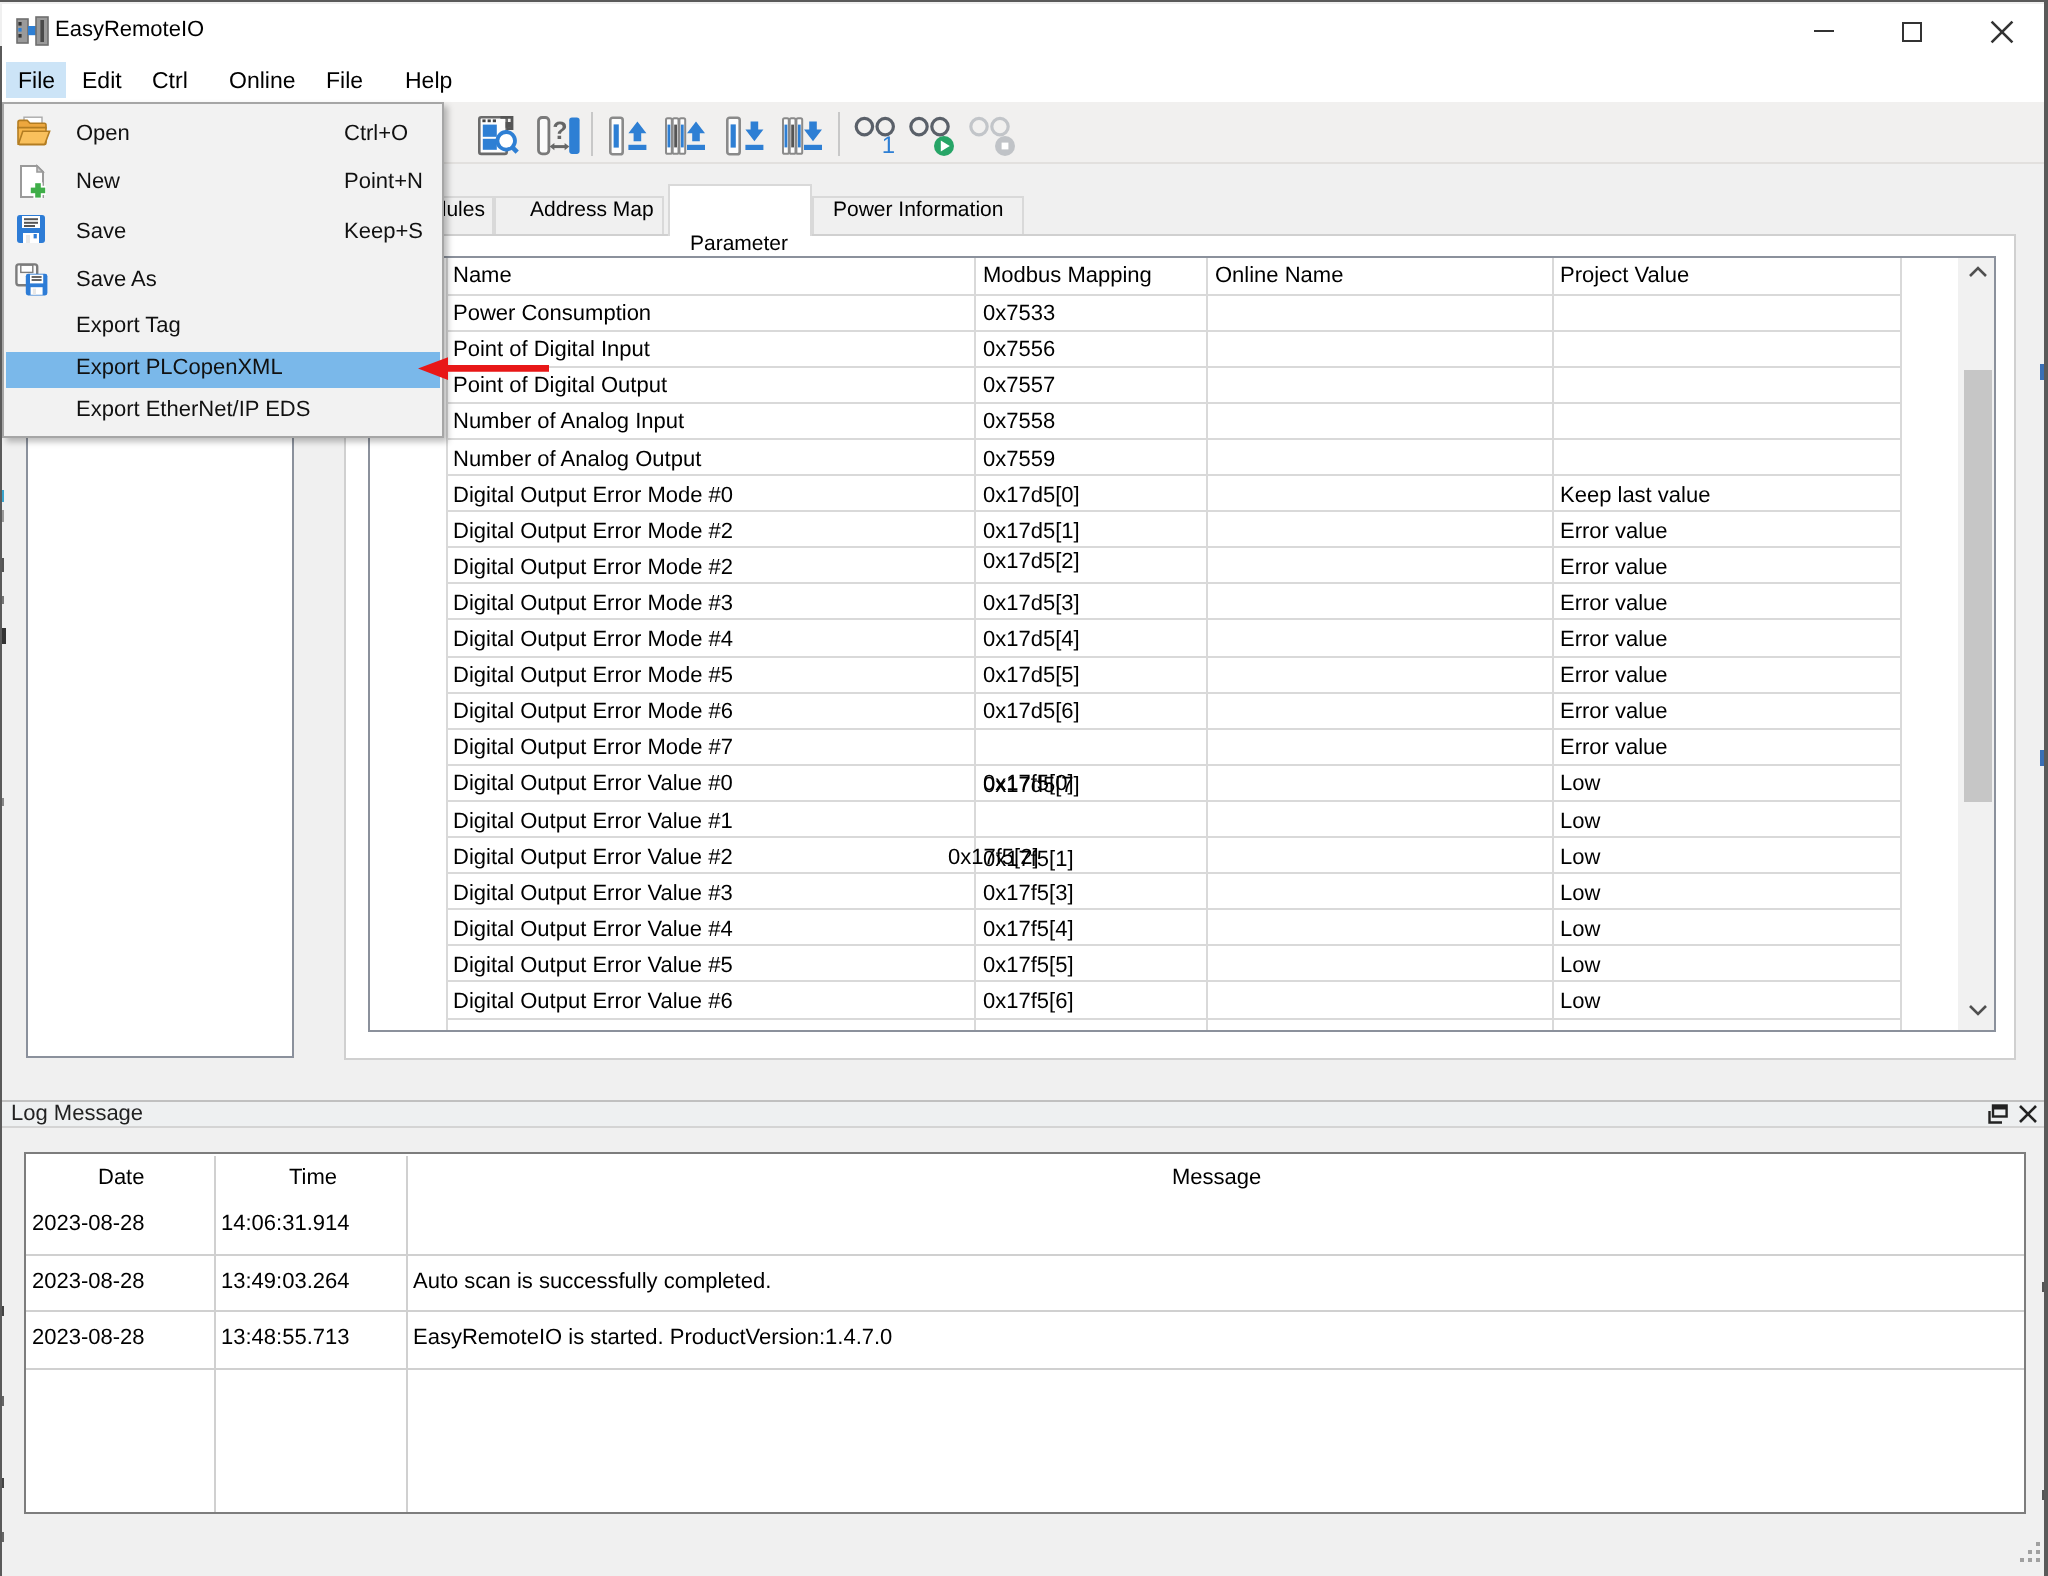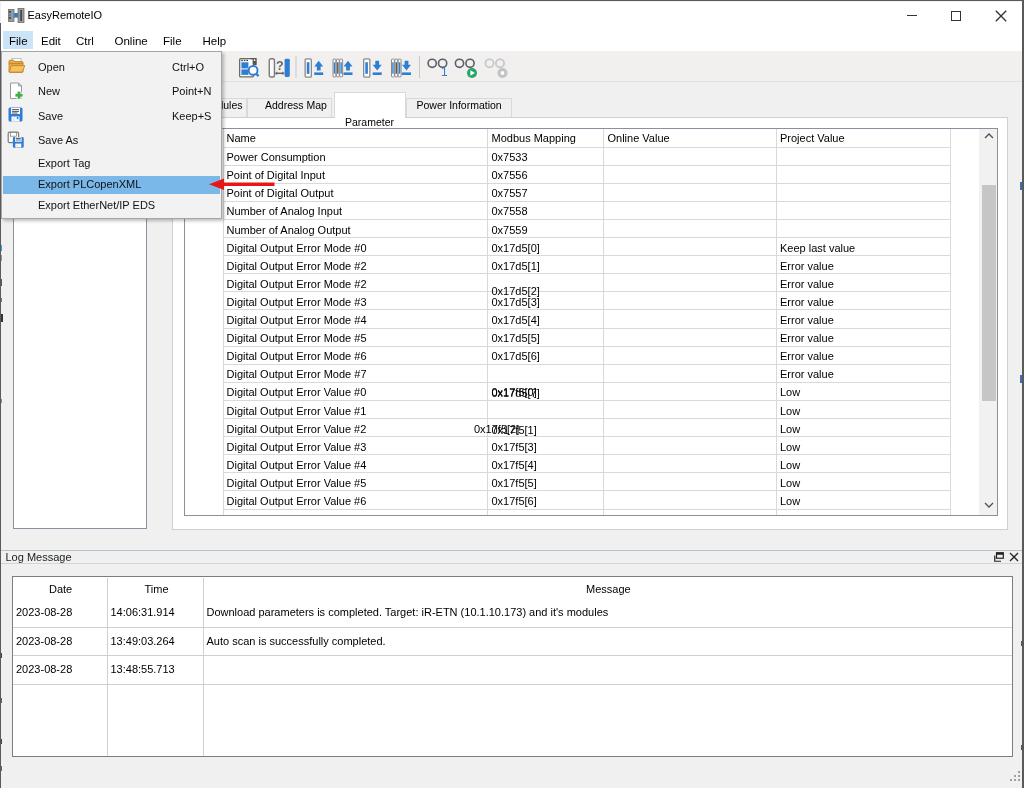--- a/index.html
+++ b/index.html
@@ -158,21 +158,21 @@
 <div class="abs" style="left:333.5px;top:90.5px;width:72.5px;height:26px;background:#fff;border:1px solid #d9d9d9;border-bottom:none"></div>
 <div class="tabtxt" style="left:202.8px;top:97.5px">Modules</div>
 <div class="tabtxt" style="left:265px;top:97.5px">Address Map</div>
 <div class="tabtxt" style="left:345px;top:115px">Parameter</div>
 <div class="tabtxt" style="left:416.5px;top:97.5px">Power Information</div>
 
 <div class="abs" style="left:184px;top:127px;width:814px;height:387.5px;background:#fff;border:1px solid #8b919c"></div>
 
 <div class="hd" style="left:226.5px;top:130px">Name</div>
 <div class="hd" style="left:491.5px;top:130px">Modbus Mapping</div>
-<div class="hd" style="left:607.5px;top:130px">Online Value</div>
+<div class="hd" style="left:607.5px;top:130px">Online Name</div>
 <div class="hd" style="left:780px;top:130px">Project Value</div>
 <div class="hl" style="left:222.5px;top:145.5px;width:727.5px"></div>
 <div class="hl" style="left:222.5px;top:163.6px;width:727.5px"></div>
 <div class="hl" style="left:222.5px;top:181.7px;width:727.5px"></div>
 <div class="hl" style="left:222.5px;top:199.8px;width:727.5px"></div>
 <div class="hl" style="left:222.5px;top:217.9px;width:727.5px"></div>
 <div class="hl" style="left:222.5px;top:236.0px;width:727.5px"></div>
 <div class="hl" style="left:222.5px;top:254.1px;width:727.5px"></div>
 <div class="hl" style="left:222.5px;top:272.2px;width:727.5px"></div>
 <div class="hl" style="left:222.5px;top:290.3px;width:727.5px"></div>
@@ -203,21 +203,21 @@
 <div class="ct" style="left:491.5px;top:203.4px">0x7558</div>
 <div class="ct" style="left:226.5px;top:221.5px">Number of Analog Output</div>
 <div class="ct" style="left:491.5px;top:221.5px">0x7559</div>
 <div class="ct" style="left:226.5px;top:239.6px">Digital Output Error Mode #0</div>
 <div class="ct" style="left:491.5px;top:239.6px">0x17d5[0]</div>
 <div class="ct" style="left:780.0px;top:239.6px">Keep last value</div>
 <div class="ct" style="left:226.5px;top:257.7px">Digital Output Error Mode #2</div>
 <div class="ct" style="left:491.5px;top:257.7px">0x17d5[1]</div>
 <div class="ct" style="left:780.0px;top:257.7px">Error value</div>
 <div class="ct" style="left:226.5px;top:275.8px">Digital Output Error Mode #2</div>
-<div class="ct" style="left:491.5px;top:283px">0x17d5[2]</div>
+<div class="ct" style="left:491.5px;top:273px">0x17d5[2]</div>
 <div class="ct" style="left:780.0px;top:275.8px">Error value</div>
 <div class="ct" style="left:226.5px;top:293.9px">Digital Output Error Mode #3</div>
 <div class="ct" style="left:491.5px;top:293.9px">0x17d5[3]</div>
 <div class="ct" style="left:780.0px;top:293.9px">Error value</div>
 <div class="ct" style="left:226.5px;top:312.0px">Digital Output Error Mode #4</div>
 <div class="ct" style="left:491.5px;top:312.0px">0x17d5[4]</div>
 <div class="ct" style="left:780.0px;top:312.0px">Error value</div>
 <div class="ct" style="left:226.5px;top:330.1px">Digital Output Error Mode #5</div>
 <div class="ct" style="left:491.5px;top:330.1px">0x17d5[5]</div>
 <div class="ct" style="left:780.0px;top:330.1px">Error value</div>
@@ -276,28 +276,28 @@
     </svg>
 
 <div class="abs" style="left:12px;top:575px;width:1000.5px;height:180.5px;background:#fff;border:1px solid #7d7d7d"></div>
 <div class="abs" style="left:107px;top:576.5px;width:1px;height:178px;background:#d0d0d0"></div>
 <div class="abs" style="left:202.5px;top:576.5px;width:1px;height:178px;background:#d0d0d0"></div>
 <div class="lt" style="left:49px;top:580.5px">Date</div>
 <div class="lt" style="left:144.5px;top:580.5px">Time</div>
 <div class="lt" style="left:586px;top:580.5px">Message</div>
 <div class="lt" style="left:16px;top:604.25px">2023-08-28</div>
 <div class="lt" style="left:110.5px;top:604.25px">14:06:31.914</div>
-<div class="lt" style="left:206.5px;top:604.25px">Download parameters is completed. Target: iR-ETN (10.1.10.173) and it's modules</div>
 <div class="lhl" style="top:625.5px"></div>
 <div class="lt" style="left:16px;top:632.75px">2023-08-28</div>
 <div class="lt" style="left:110.5px;top:632.75px">13:49:03.264</div>
 <div class="lt" style="left:206.5px;top:632.75px">Auto scan is successfully completed.</div>
 <div class="lhl" style="top:654.0px"></div>
 <div class="lt" style="left:16px;top:661.25px">2023-08-28</div>
 <div class="lt" style="left:110.5px;top:661.25px">13:48:55.713</div>
+<div class="lt" style="left:206.5px;top:661.25px">EasyRemoteIO is started. ProductVersion:1.4.7.0</div>
 <div class="lhl" style="top:682.5px"></div>
 
 <svg class="abs" style="left:1008px;top:768px" width="14" height="14" viewBox="0 0 14 14">
 <rect x="10" y="2" width="2" height="2" fill="#a0a0a0"></rect>
       <rect x="6" y="6" width="2" height="2" fill="#a0a0a0"></rect>
       <rect x="10" y="6" width="2" height="2" fill="#a0a0a0"></rect>
       <rect x="2" y="10" width="2" height="2" fill="#a0a0a0"></rect>
       <rect x="6" y="10" width="2" height="2" fill="#a0a0a0"></rect>
       <rect x="10" y="10" width="2" height="2" fill="#a0a0a0"></rect>
 </svg>

